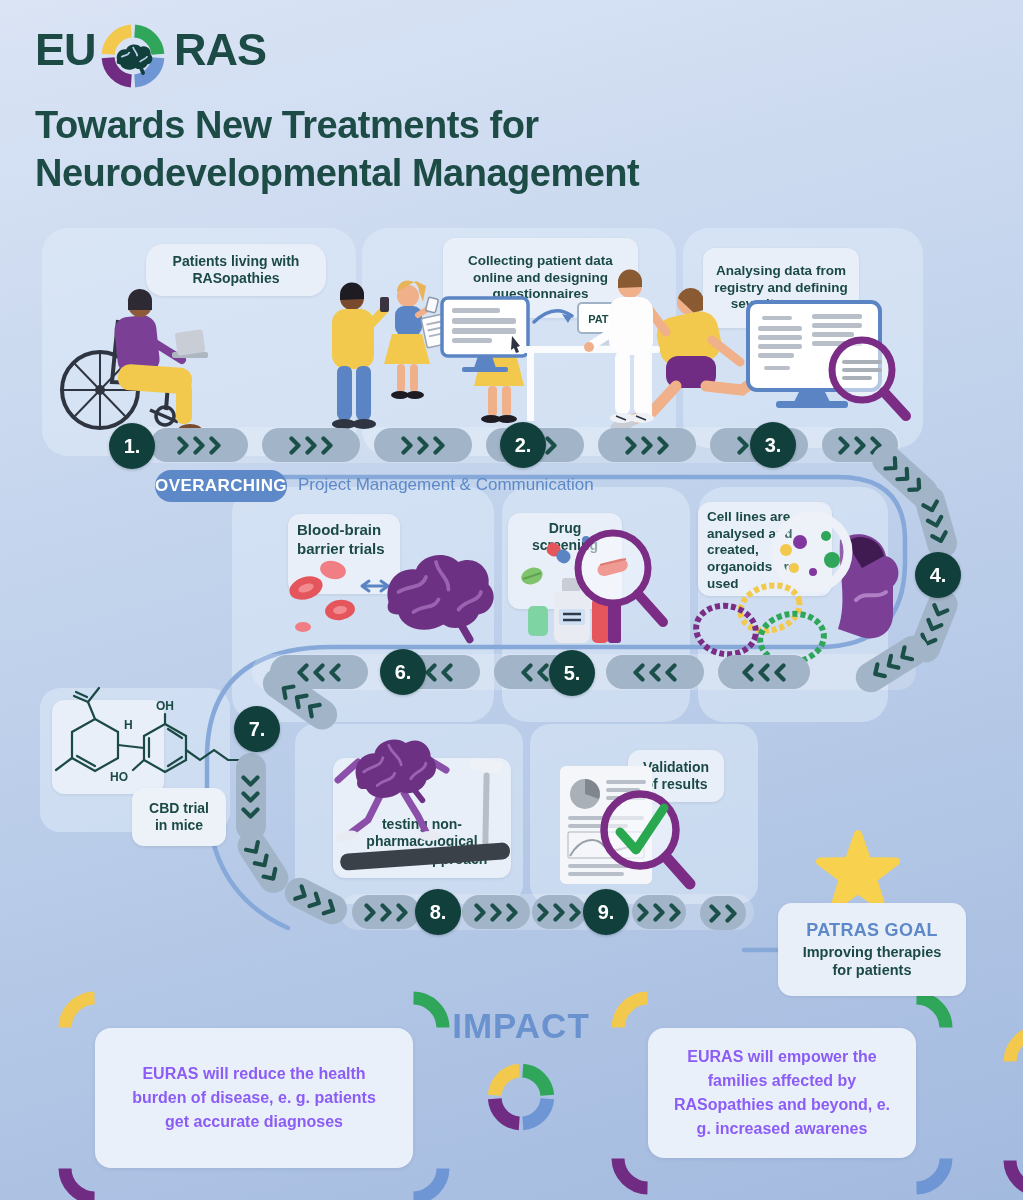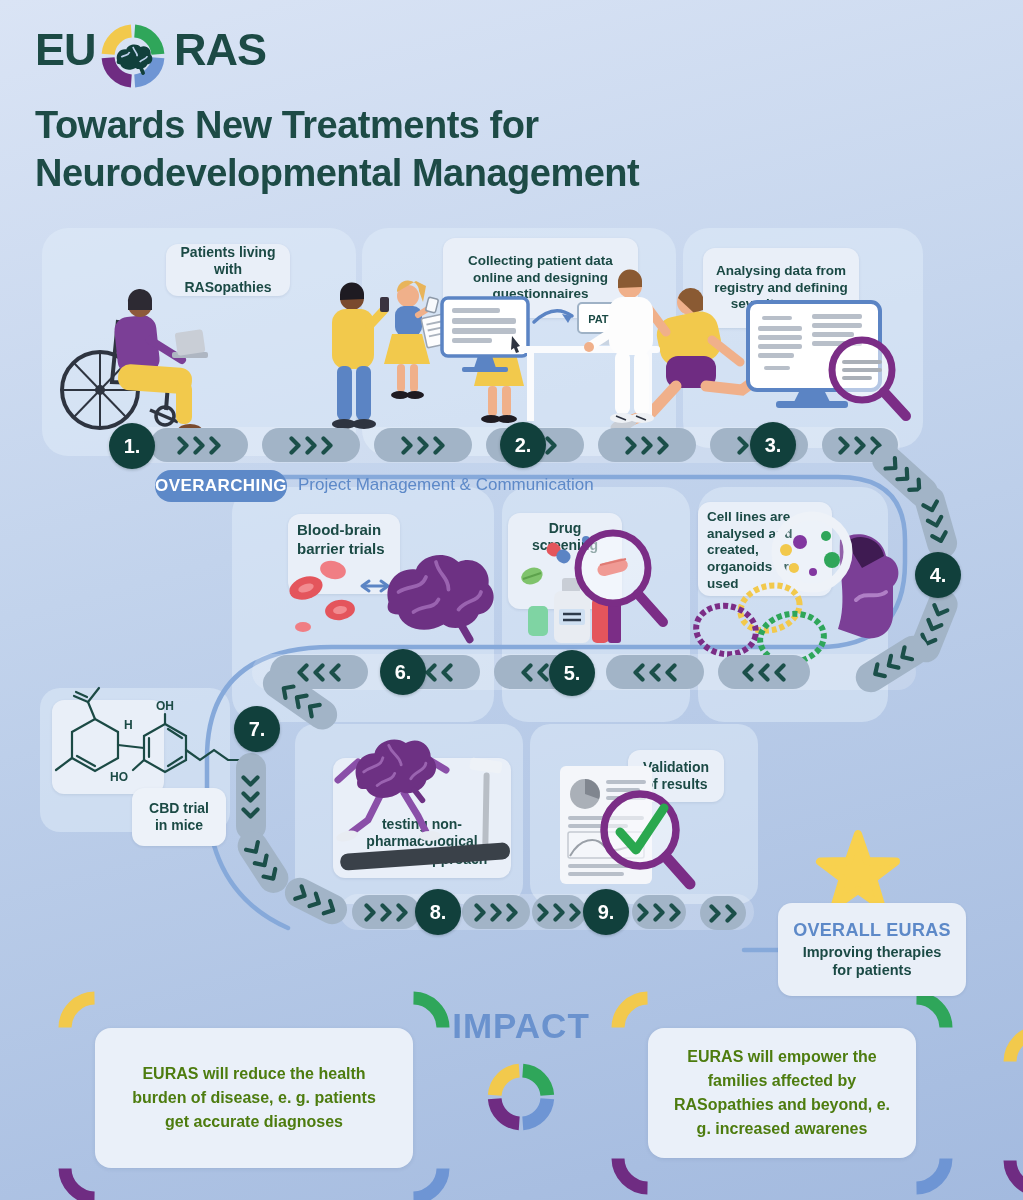--- a/index.html
+++ b/index.html
@@ -38,21 +38,21 @@
   .overarching-label{position:absolute;left:298px;top:475px;font-size:17px;font-weight:400;color:#5d89c8;z-index:6;}
   
   .goal-card{position:absolute;left:778px;top:903px;width:188px;height:93px;background:#e9eff8;
          border-radius:14px;z-index:4;display:flex;flex-direction:column;align-items:center;
          justify-content:center;gap:2px;box-shadow:0 1px 3px rgba(30,50,90,.10);}
   .goal-title{font-size:18px;font-weight:800;color:#5d89c8;letter-spacing:.3px;}
   .goal-text{font-size:14.5px;font-weight:700;color:#1b4a45;text-align:center;line-height:1.25;width:160px;}
   
   .impact-title{position:absolute;left:436px;top:1006px;width:170px;text-align:center;font-size:35px;
          font-weight:800;color:#6a92ce;letter-spacing:1px;z-index:4;}
-  .impact-card{position:absolute;background:#eaf0f9;border-radius:16px;color:#4d7c0f;font-weight:700;
+  .impact-card{position:absolute;background:#eaf0f9;border-radius:16px;color:#8b5cf6;font-weight:700;
          font-size:16px;line-height:1.5;display:flex;align-items:center;justify-content:center;
          text-align:center;padding:10px 18px;box-sizing:border-box;z-index:4;
          box-shadow:0 1px 4px rgba(30,50,90,.10);}
 </style>
 </head>
 <body>
 
 <div id="stage">
 
   <div class="logo-txt" style="left:35px;top:24px;">EU</div>
@@ -329,21 +329,21 @@
           <rect x="568" y="872" width="56" height="4" rx="2"></rect>
       </g>
       <rect x="568" y="832" width="76" height="26" rx="2" fill="none" stroke="#c3c9d1" stroke-width="1.5"></rect>
       <path d="M 570 856 C 580 838 596 836 604 846 C 616 858 630 840 642 848" fill="none" stroke="#9aa0a8" stroke-width="2"></path>
       <circle cx="640" cy="830" r="36" fill="rgba(248,250,253,0.6)" stroke="#7b2d86" stroke-width="7.5"></circle>
       <path d="M 620 832 L 636 850 L 664 808" fill="none" stroke="#2aa84f" stroke-width="9" stroke-linecap="round" stroke-linejoin="round"></path>
       <path d="M 666 857 L 690 884" stroke="#7b2d86" stroke-width="11" stroke-linecap="round"></path>
     </g>
   </svg>
 
-  <div class="card" style="left:166px;top:244px;width:124px;height:52px;">
+  <div class="card" style="left:146px;top:244px;width:180px;height:52px;border-radius:17px;">
     <span>Patients living with RASopathies</span>
     </div>
   <div class="card" style="left:443px;top:238px;width:195px;height:80px;font-size:13.5px;justify-content:flex-end;">
     <span>Collecting patient data online and designing questionnaires</span>
     </div>
   <div class="card" style="left:703px;top:248px;width:156px;height:80px;font-size:13.5px;">
     <span>Analysing data from registry and defining severity groups</span>
     </div>
   <div class="card left" style="left:698px;top:502px;width:134px;height:94px;font-size:13.5px;">
     <span>Cell lines are analysed and created, organoids are used</span>
@@ -366,21 +366,21 @@
     </div>
 
   <div class="overarching-pill">OVERARCHING</div>
   <div class="overarching-label">Project Management &amp; Communication</div>
 
   <div class="track" style="left:108px;top:427px;width:792px;height:36px;"></div>
   <div class="track" style="left:252px;top:654px;width:664px;height:36px;"></div>
   <div class="track" style="left:340px;top:894px;width:414px;height:36px;"></div>
 
   <div class="goal-card">
-    <div class="goal-title">OVERALL EURAS</div>
+    <div class="goal-title">PATRAS GOAL</div>
     <div class="goal-text">Improving therapies for patients</div>
   </div>
 
   <div class="impact-title">IMPACT</div>
   <svg id="impact-ring" class="abs" style="left:483px;top:1059px;z-index:4;" width="76" height="76" viewBox="0 0 72 72">
       <path d="M 11.1 34.3 A 25 25 0 0 1 34.3 11.1" fill="none" stroke="#f2c94c" stroke-width="13"></path>
       <path d="M 37.7 11.1 A 25 25 0 0 1 60.9 34.3" fill="none" stroke="#2fa65a" stroke-width="13"></path>
       <path d="M 60.9 37.7 A 25 25 0 0 1 37.7 60.9" fill="none" stroke="#6e95d4" stroke-width="13"></path>
       <path d="M 34.3 60.9 A 25 25 0 0 1 11.1 37.7" fill="none" stroke="#6f2c82" stroke-width="13"></path>
     </svg>

